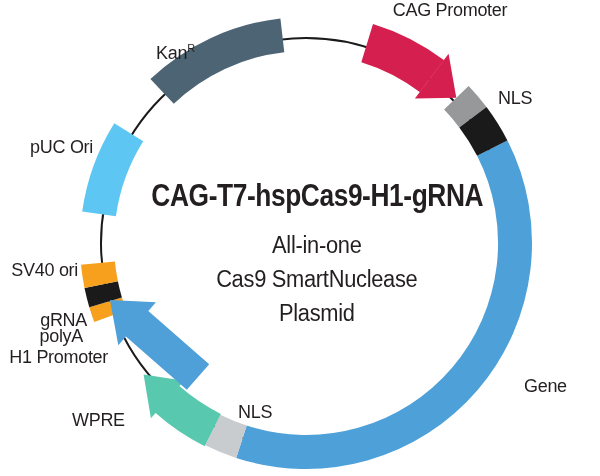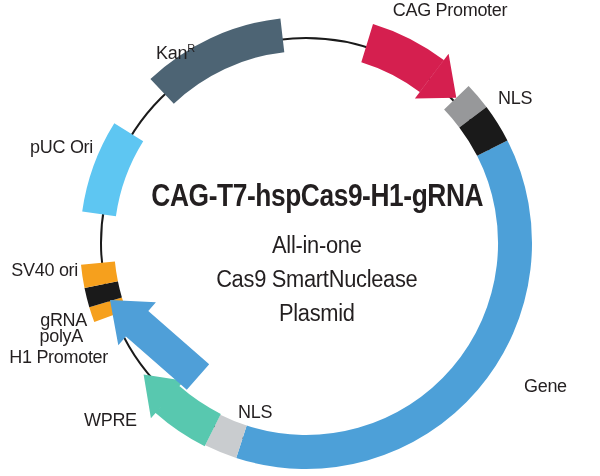--- a/index.html
+++ b/index.html
@@ -11,21 +11,21 @@
   .lbl{
     position:absolute;font-size:18px;line-height:1.15;letter-spacing:-0.3px;
     white-space:nowrap;color:#231f20;
   }
   .lbl sup{font-size:11px;line-height:0;}
   .lbl-cag   {left:370px;top:0px;width:160px;text-align:center;}
   .lbl-myc   {left:474px;top:60px;}
   .lbl-nls1  {left:498px;top:88px;}
   .lbl-hsp   {left:524px;top:352px;line-height:23px;}
   .lbl-nls2  {left:238px;top:402px;}
-  .lbl-wpre  {left:72px;top:410px;margin-left:12px;}
+  .lbl-wpre  {left:72px;top:410px;}
   .lbl-h1    {right:492px;top:347px;text-align:right;}
   .lbl-grna  {right:513px;top:310px;text-align:left;}
   .lbl-polya {right:517px;top:282px;text-align:right;margin-top:44px;}
   .lbl-sv40  {right:522px;top:260px;text-align:center;}
   .lbl-puc   {right:507px;top:137px;text-align:center;}
   .lbl-kan   {left:156px;top:22px;margin-top:21px;}
   #plasmid-title{
     position:absolute;left:15px;top:180px;width:600px;text-align:center;
     font-size:31px;font-weight:700;letter-spacing:-0.5px;line-height:1;
     transform:scaleX(0.85);transform-origin:315px 0;white-space:nowrap;color:#231f20;

